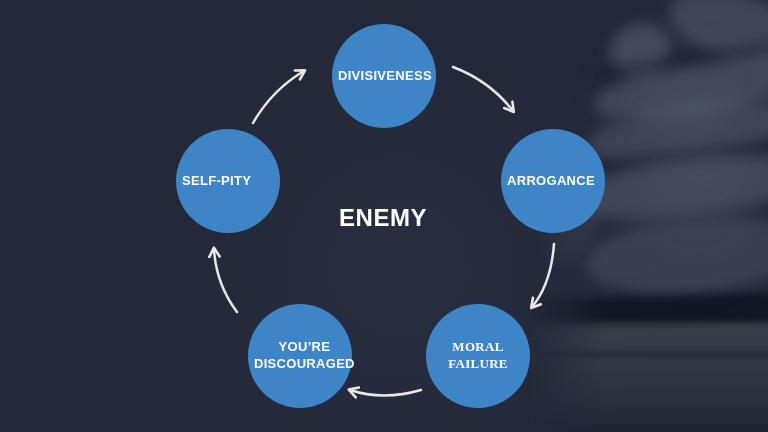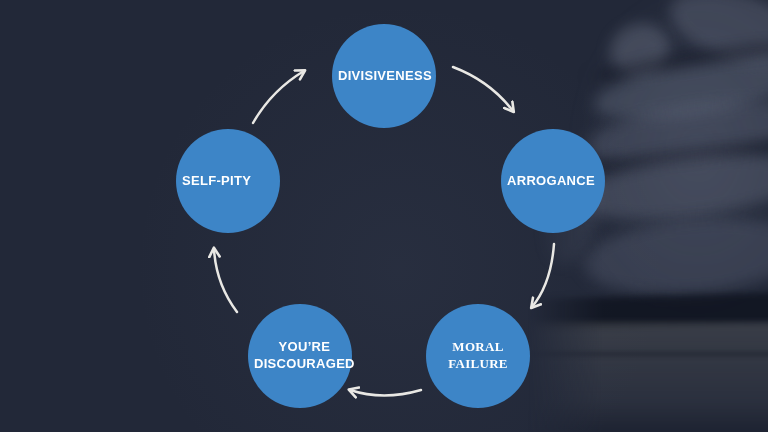--- a/index.html
+++ b/index.html
@@ -123,13 +123,14 @@
   <span>MORAL FAILURE</span>
 </div>
 <div class="node node-discouraged">
   <span>YOU’RE DISCOURAGED</span>
 </div>
 <div class="node node-selfpity">
   <span>SELF-PITY</span>
 </div>
 
 <div class="title">
+  <span>ENEMY</span>
 </div>
 
 </body></html>

